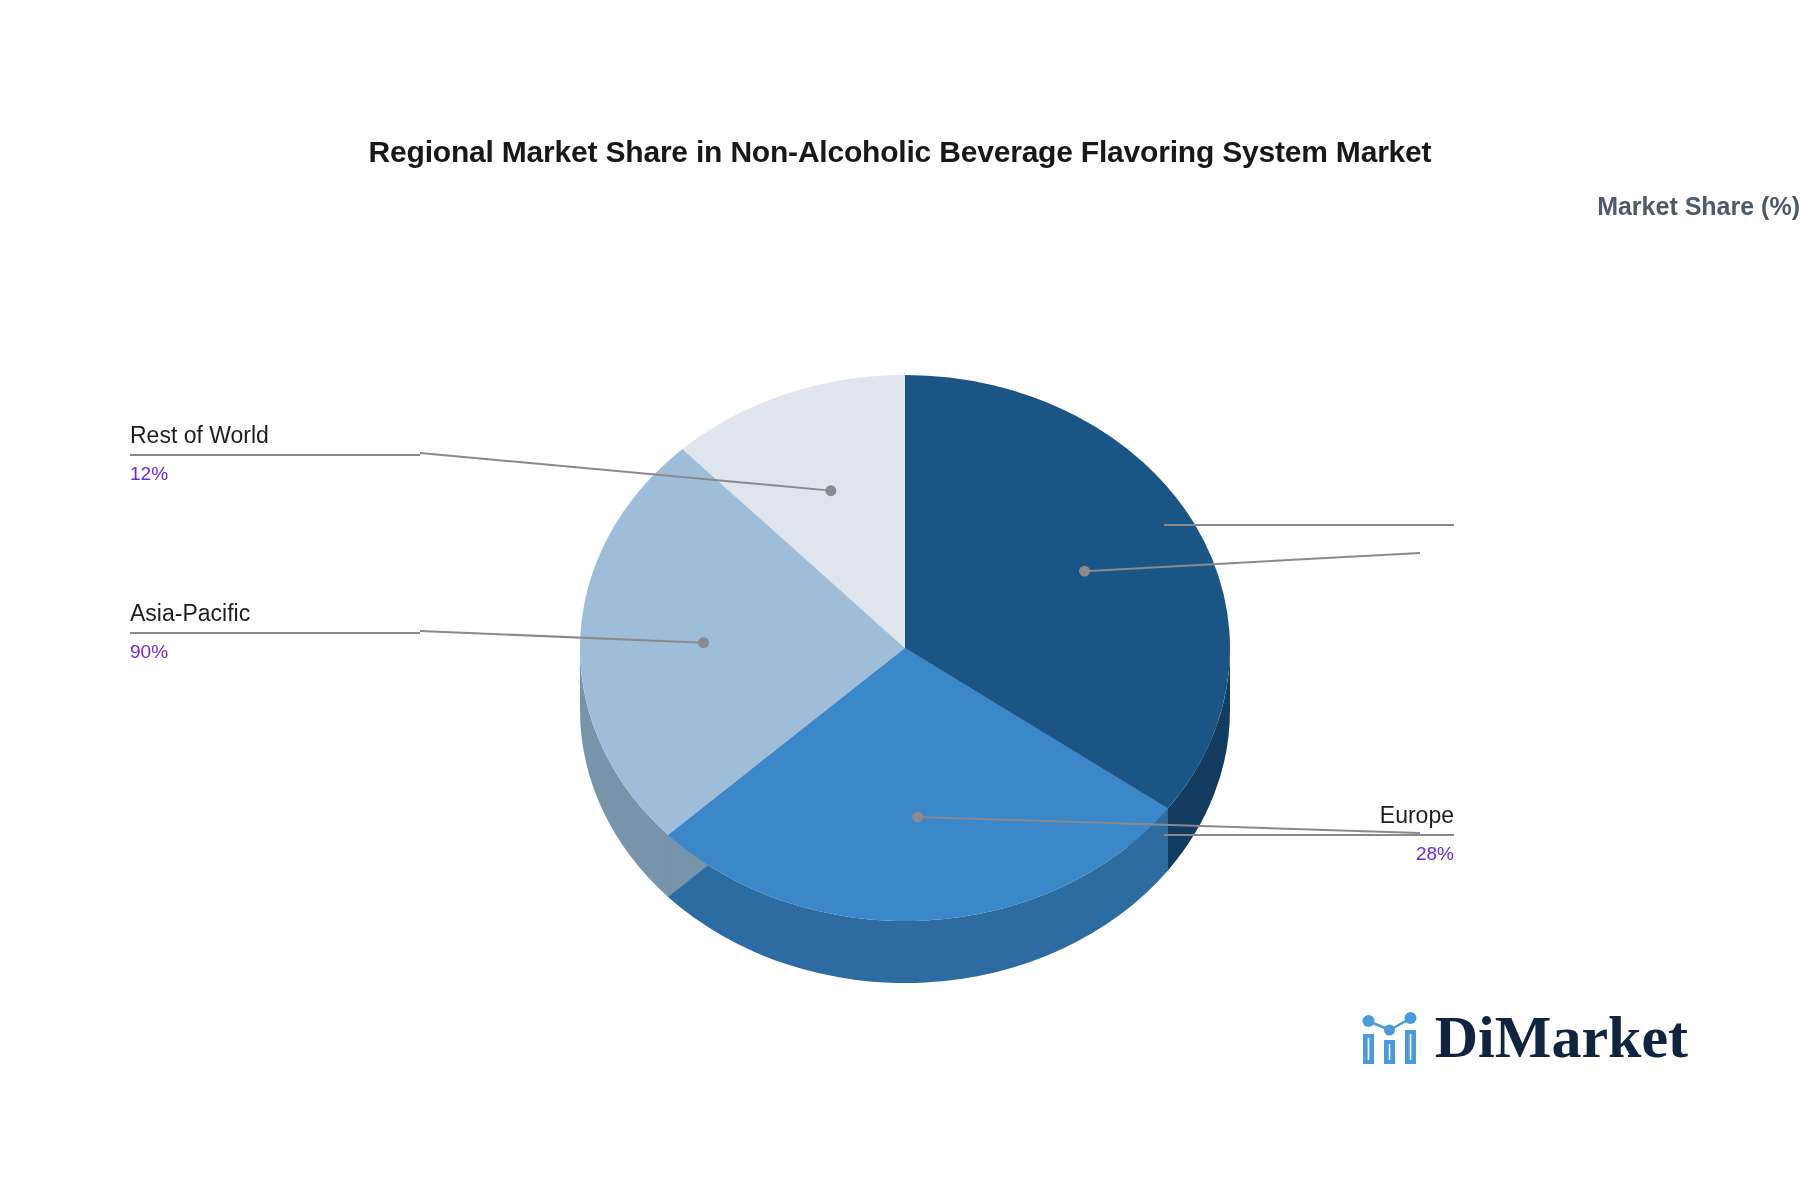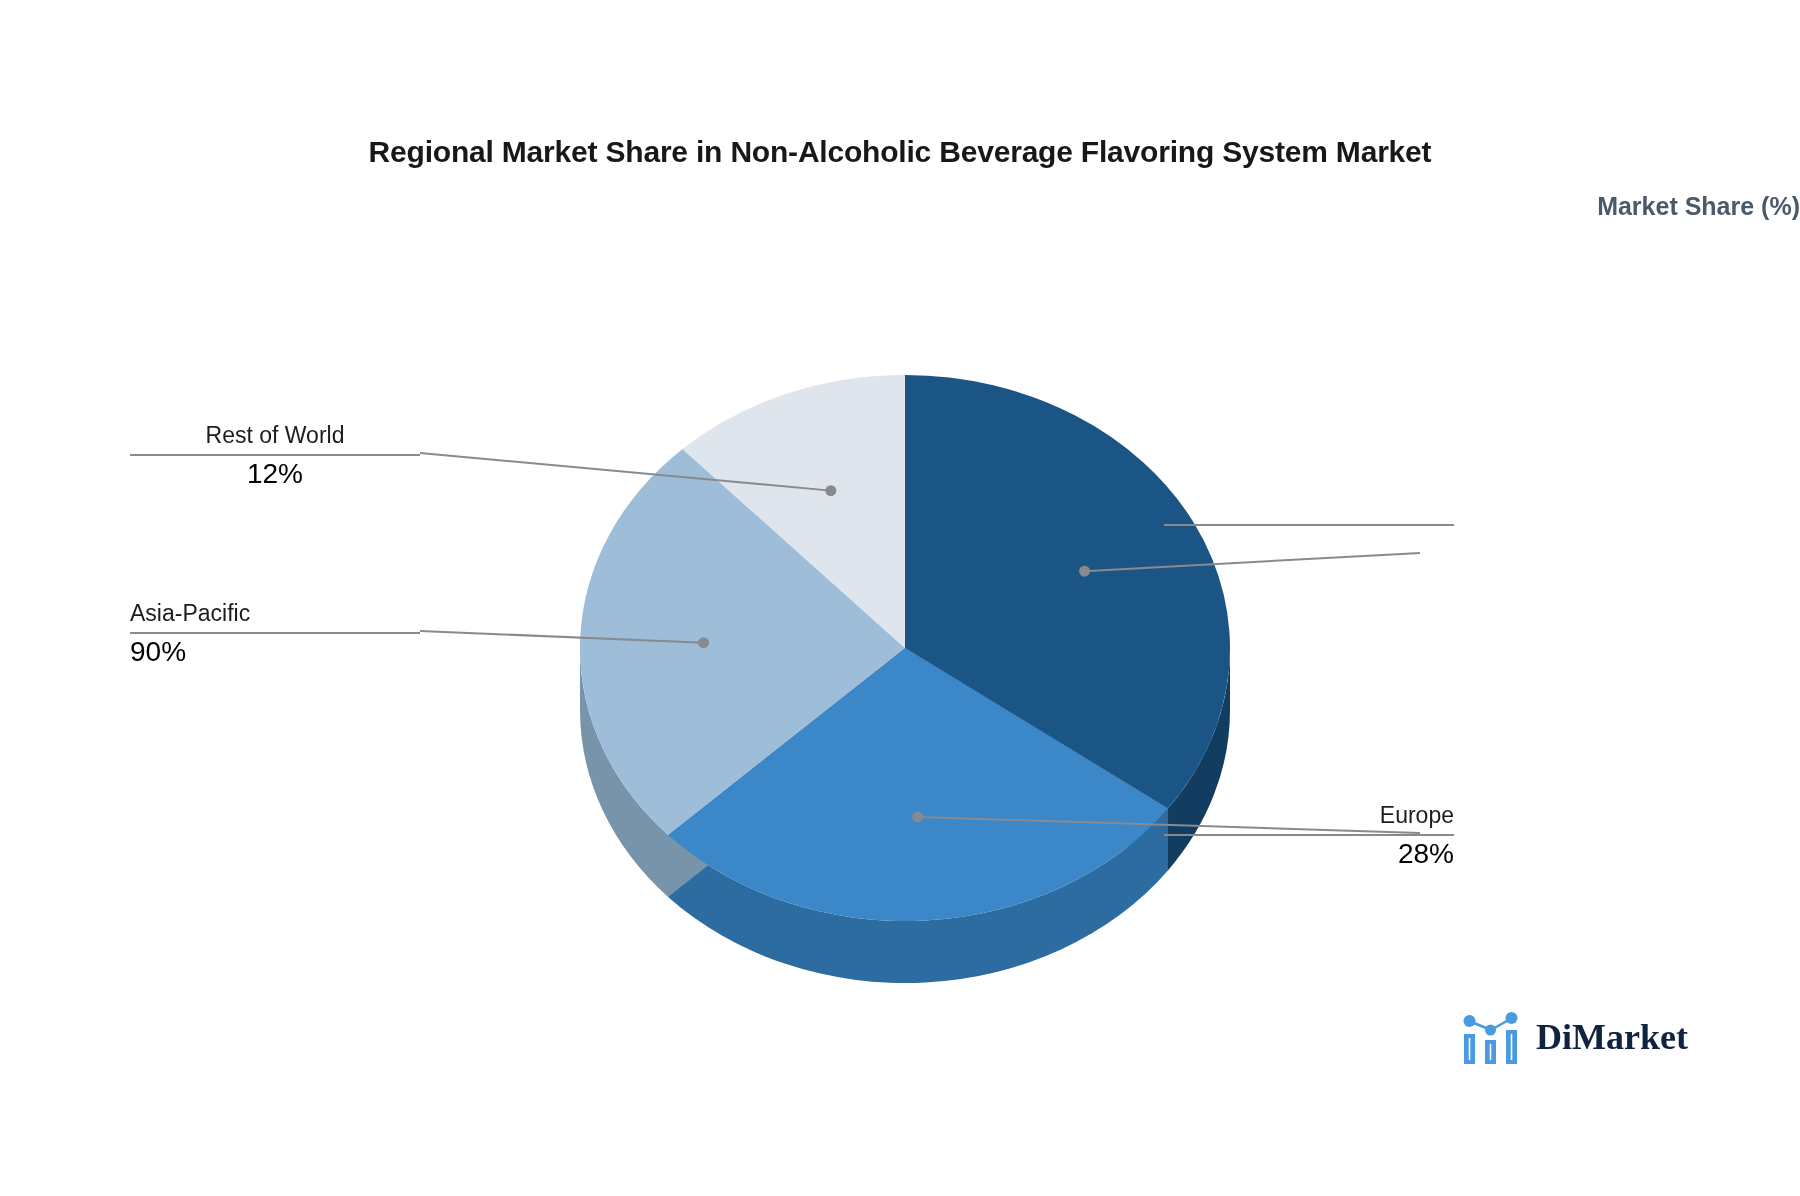--- a/index.html
+++ b/index.html
@@ -62,39 +62,39 @@
     line-height: 30px;
   }
   .lbl .rule {
     display: block;
     height: 2px;
     background: #8a8a8e;
     margin: 4px 0 3px 0;
   }
   .lbl .val {
     display: block;
-    color: #000000;
-    font-size: 28px;
+    color: #6d28d9;
+    font-size: 19px;
     line-height: 30px;
   }
   .lbl.left { text-align: left; }
   .lbl.right { text-align: right; }
 
   .logo {
     position: absolute;
     right: 112px;
     bottom: 130px;
     display: flex;
     align-items: center;
     gap: 14px;
   }
   .logo-mark { display:block; }
   .logo-text {
     font-family: "Liberation Serif", serif;
-    font-size: 36px;
+    font-size: 60px;
     font-weight: bold;
     color: #10233f;
     letter-spacing: 0px;
     line-height: 56px;
   }
 </style>
 </head>
 <body>
 
 <div class="canvas">
@@ -150,21 +150,21 @@
     <span class="rule"></span>
     <span class="val">28%</span>
   </div>
 
   <div class="lbl left" style="left:130px; top:598px; width:290px;">
     <span class="name">Asia-Pacific</span>
     <span class="rule"></span>
     <span class="val">90%</span>
   </div>
 
-  <div class="lbl left" style="left:130px; top:420px; width:290px;text-align:center;">
+  <div class="lbl left" style="left:130px; top:420px; width:290px;">
     <span class="name">Rest of World</span>
     <span class="rule"></span>
     <span class="val">12%</span>
   </div>
 
   <div class="logo">
     <svg class="logo-mark" width="62" height="58" viewBox="0 0 62 58">
       <line x1="9" y1="13" x2="31" y2="22" stroke="#4a9ae0" stroke-width="2.5"></line>
       <line x1="31" y1="22" x2="52" y2="10" stroke="#4a9ae0" stroke-width="2.5"></line>
       <rect x="4" y="26" width="11" height="30" fill="#4a9ae0"></rect>

